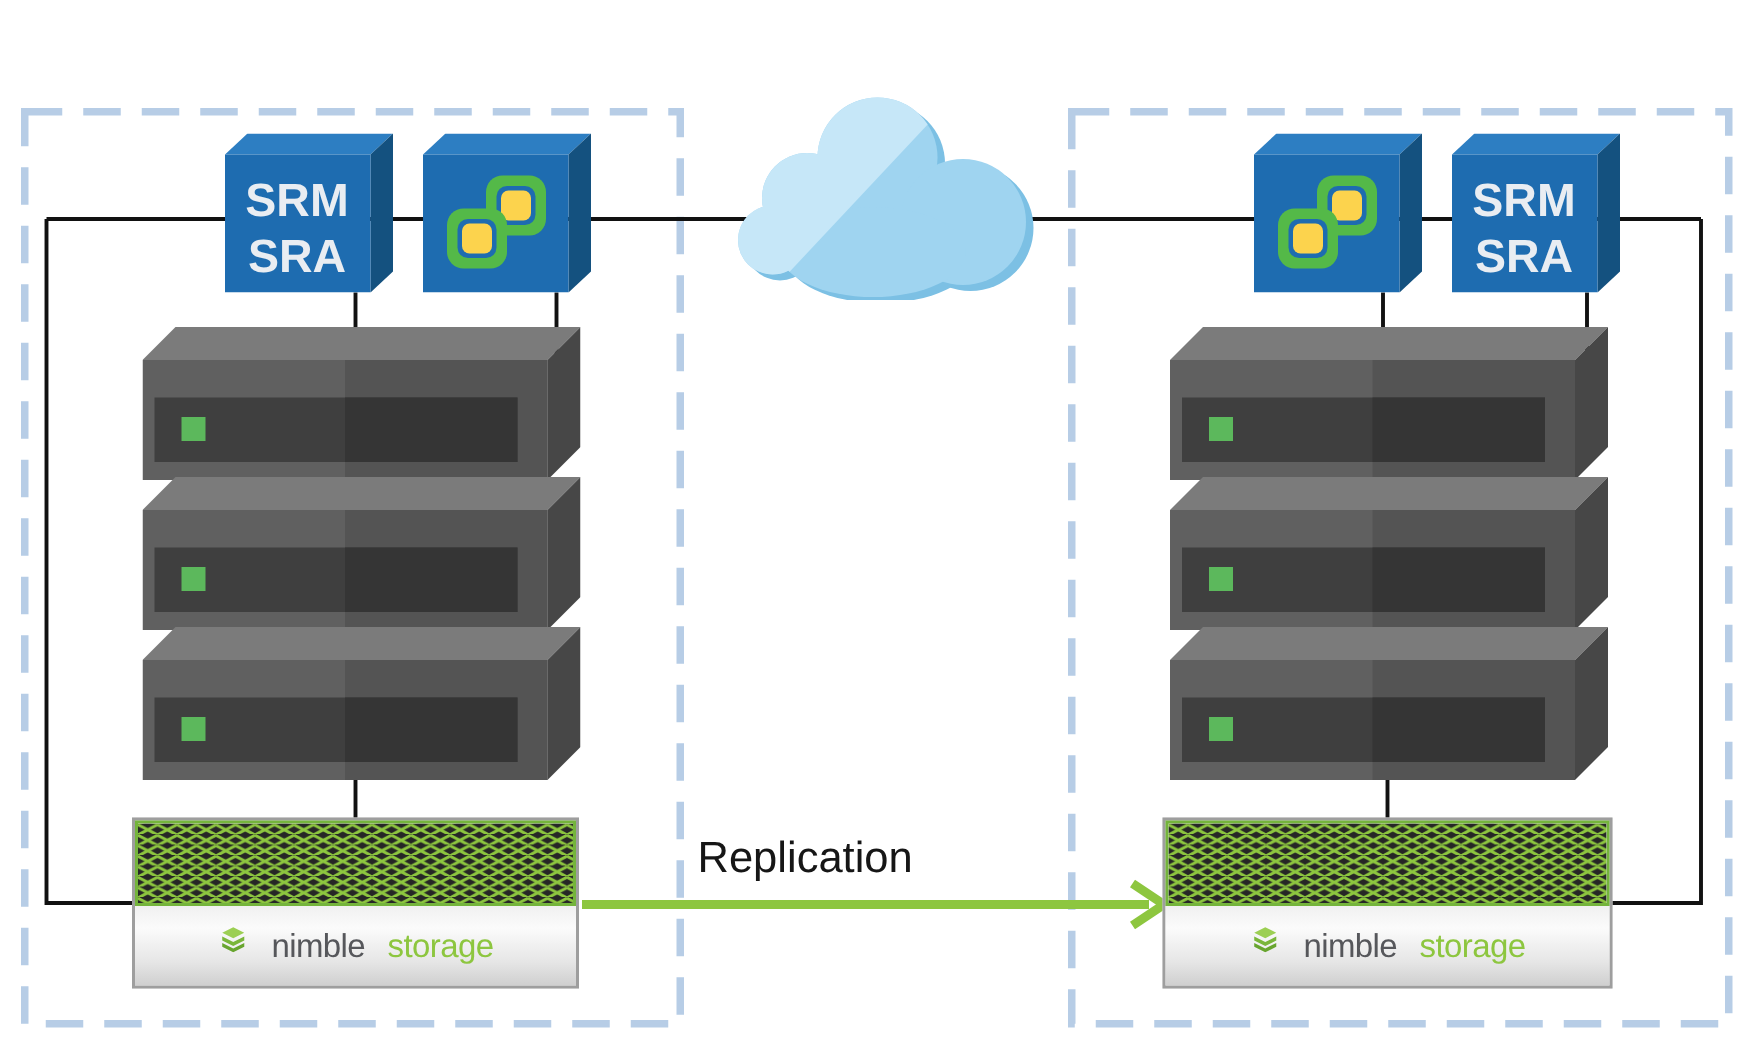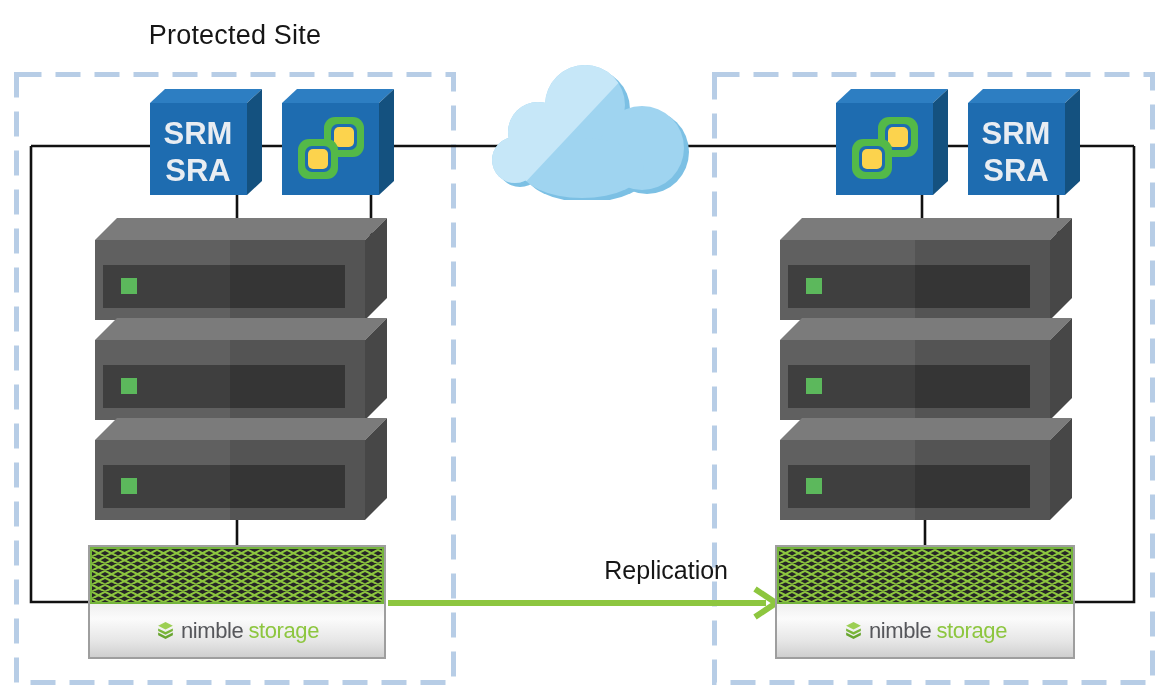--- a/index.html
+++ b/index.html
@@ -18,39 +18,39 @@
   .canvas{position:relative;width:1172px;height:700px;background:#ffffff;overflow:hidden}
   .layer{position:absolute;left:0;top:0;width:1172px;height:700px}
   #connectors{z-index:1}
   .comp{position:absolute;z-index:2}
   .site-rect{fill:none;stroke:var(--site-border);stroke-width:5;stroke-dasharray:25 14}
   .wire{fill:none;stroke:var(--connector);stroke-width:2.6}
   .repl-line{fill:none;stroke:var(--arrow-green);stroke-width:6}
   .repl-head{fill:none;stroke:var(--arrow-green);stroke-width:6;stroke-linejoin:miter}
   .site-title{position:absolute;z-index:2;width:280px;text-align:center;top:20px;
     font-size:27px;color:var(--title-color);letter-spacing:.2px}
-  .repl-label{position:absolute;z-index:2;width:280px;text-align:right;top:556px;left:448px;
-    font-size:25px;color:var(--title-color)}
+  .repl-label{position:absolute;z-index:2;width:280px;text-align:left;top:556px;left:465px;
+    font-size:29px;color:var(--title-color)}
   
   .b-top{fill:var(--box-blue-top)} .b-side{fill:var(--box-blue-side)} .b-front{fill:var(--box-blue)}
   .srm-text{fill:var(--box-text);font-family:"Liberation Sans",sans-serif;font-size:31px;font-weight:bold}
   .v-green{fill:var(--vmware-green)} .v-yellow{fill:var(--vmware-yellow)} .v-hole{fill:var(--box-blue)}
   
   .s-top{fill:var(--server-top)} .s-side{fill:var(--server-side)} .s-front{fill:var(--server-front)}
   .s-front-shade{fill:var(--server-front-shade)} .s-inset{fill:var(--server-inset)}
   .s-inset-shade{fill:var(--server-inset-shade)} .s-led{fill:var(--led-green)}
   
   .storage{position:absolute;z-index:3;border:2px solid var(--storage-border);background:#e8e8e8}
   .storage-mesh{height:57px;border:2px solid var(--mesh-border)}
   .storage-mesh svg{display:block;width:100%;height:100%}
   .mesh-bgrect{fill:var(--mesh-bg)}
   .mesh-wave{stroke:var(--mesh-green);stroke-width:2;fill:none}
   .storage-silver{height:53px;background:linear-gradient(180deg,#f0f0f0,#fbfbfb 28%,#e6e6e6 70%,#cfcfcf);
     display:flex;align-items:center;justify-content:center}
-  .nimble-logo{display:flex;align-items:center;gap:5px}
+  .nimble-logo{display:flex;gap:15px}
   .nimble-icon{width:21px;height:17px}
   .n1{fill:#9ccf53}.n2{fill:#7ab63a}.n3{fill:#68a52f}
   .brand-word{font-size:22px;letter-spacing:-.4px}
   .brand-gray{color:var(--brand-gray)} .brand-green{color:var(--brand-green)}
   
   .cloud-main circle,.cloud-main ellipse{fill:var(--cloud-main)}
   .cloud-dark circle,.cloud-dark ellipse{fill:var(--cloud-dark)}
   .cloud-light{fill:var(--cloud-light)}
 </style>
 </head>
@@ -84,21 +84,20 @@
     <path class="wire" d="M237,195 V240"></path>
     <path class="wire" d="M371,195 V236"></path>
     <path class="wire" d="M237,505 V547"></path>
     <path class="wire" d="M922,195 V240"></path>
     <path class="wire" d="M1058,195 V236"></path>
     <path class="wire" d="M925,505 V547"></path>
     <path class="repl-line" d="M388,603 H766"></path>
     <path class="repl-head" d="M755,589 L776,603 L755,617"></path>
   </svg>
 
-  <div class="site-title" style="left:95px">Protected Site</div>
   <div class="repl-label">Replication</div>
 
   <svg class="comp" style="left:490px;top:60px" width="200" height="140" viewBox="0 0 200 140">
     <g class="cloud-dark" transform="translate(5,4)">
       <circle cx="95" cy="45" r="40"></circle>
         <circle cx="48" cy="72" r="30"></circle>
       <circle cx="25" cy="100" r="23"></circle>
         <circle cx="152" cy="88" r="42"></circle>
       <ellipse cx="92" cy="108" rx="62" ry="30"></ellipse>
     </g>

